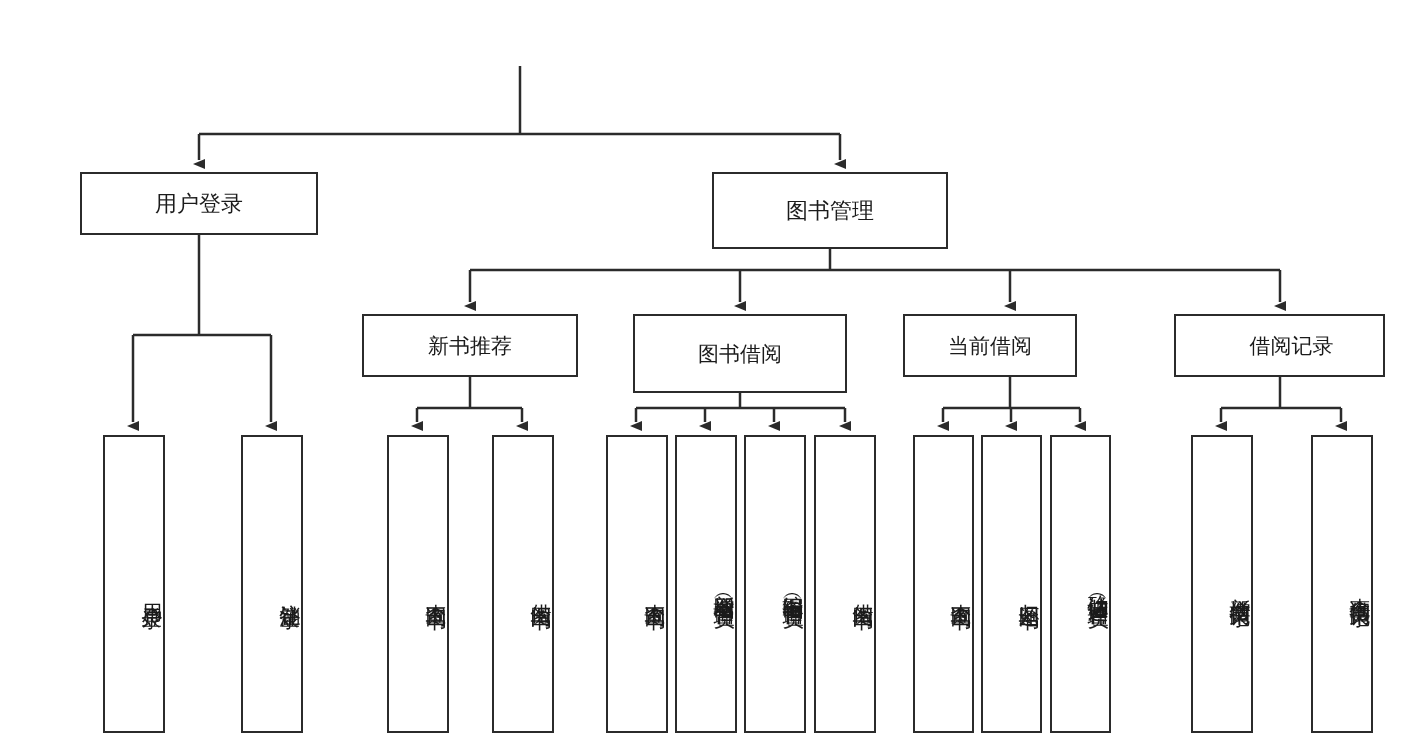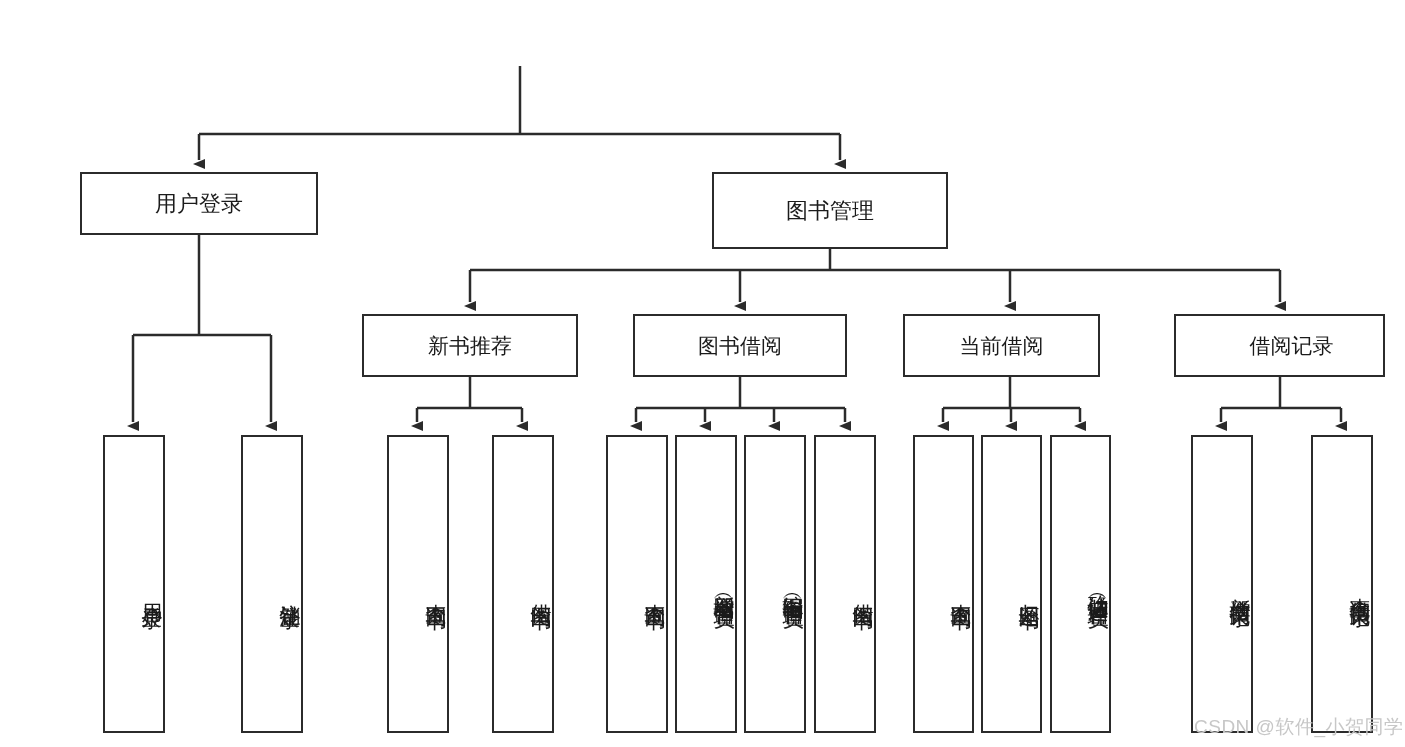--- a/index.html
+++ b/index.html
@@ -120,24 +120,24 @@
   <div class="node lvl1" style="left:80px; top:172px; width:238px; height:63px;">
     <span class="label">用户登录</span>
   </div>
   <div class="node lvl1" style="left:712px; top:172px; width:236px; height:77px;">
     <span class="label">图书管理</span>
   </div>
 
   <div class="node lvl2" style="left:362px; top:314px; width:216px; height:63px;">
     <span class="label">新书推荐</span>
   </div>
-  <div class="node lvl2" style="left:633px; top:314px; width:214px; height:63px;">
+  <div class="node lvl2" style="left:633px; top:314px; width:214px; height:79px;">
     <span class="label">图书借阅</span>
   </div>
-  <div class="node lvl2" style="left:903px; top:314px; width:197px; height:63px;">
+  <div class="node lvl2" style="left:903px; top:314px; width:174px; height:63px;">
     <span class="label">当前借阅</span>
   </div>
   <div class="node lvl2" style="left:1174px; top:314px; width:211px; height:63px;padding-left:24px;">
     <span class="label">借阅记录</span>
   </div>
 
   <div class="node leaf" style="left:103px; top:435px; width:62px; height:298px;">
     <span class="label">用户登录</span>
   </div>
   <div class="node leaf" style="left:241px; top:435px; width:62px; height:298px;">
@@ -174,15 +174,14 @@
     <span class="label">确认归还（管理员）</span>
   </div>
 
   <div class="node leaf tall-text" style="left:1191px; top:435px; width:62px; height:298px;">
     <span class="label">新增借阅记录</span>
   </div>
   <div class="node leaf tall-text" style="left:1311px; top:435px; width:62px; height:298px;">
     <span class="label">查询借阅记录</span>
   </div>
 
-  <div class="watermark" style="left:1194px; top:714px;">CSDN @软件_小贺同学</div>
 
 </div>
 
 </body></html>

